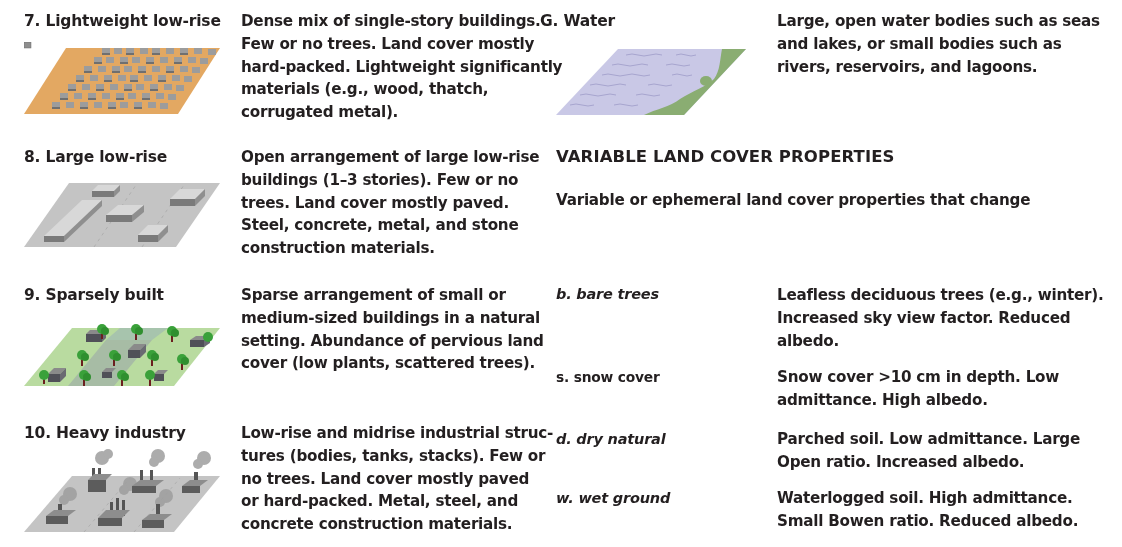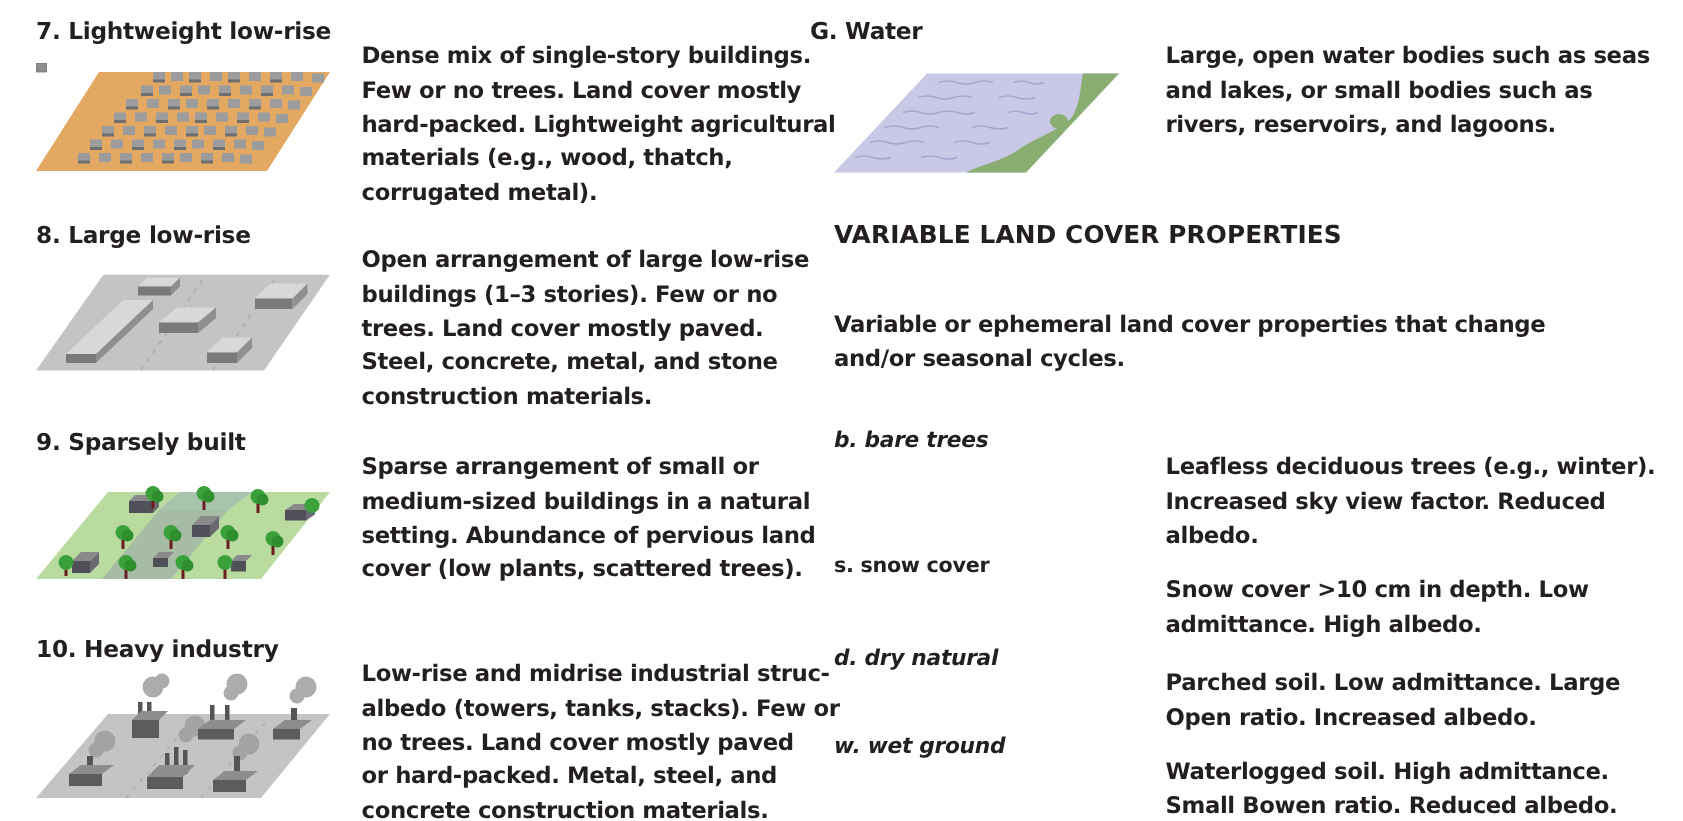--- a/index.html
+++ b/index.html
@@ -4,21 +4,21 @@
   <style>
     html, body { margin: 0; padding: 0; background: #ffffff; }
     body {
       width: 1122px; height: 547px; position: relative; overflow: hidden;
       font-family: "DejaVu Sans", "Liberation Sans", sans-serif;
       color: #231f20;
       font-size: 15px;
     }
     .abs { position: absolute; font-weight: bold; }
     .title { font-size: 15.5px; letter-spacing: -0.2px; white-space: nowrap; }
-    .desc { font-size: 15.2px; line-height: 22.8px; letter-spacing: -0.25px; margin-top: 16px; }
+    .desc { font-size: 15.2px; line-height: 22.8px; letter-spacing: -0.25px; }
     .desc span { display: block; white-space: nowrap; }
     .italic { font-style: italic; font-size: 14.5px; letter-spacing: -0.2px; white-space: nowrap; }
     .heading { font-weight: bold; font-size: 16.5px; letter-spacing: 0.1px; white-space: nowrap; }
     svg { display: block; }
   </style>
 </head>
 <body>
 
 <div class="abs title" style="left:24px; top:12px;">7. Lightweight low-rise</div>
 <div class="abs" style="left:24px; top:42px;">
@@ -126,21 +126,21 @@
           <rect x="56" y="65" width="8" height="2"></rect>
           <rect x="84" y="65" width="8" height="2"></rect>
           <rect x="110" y="65" width="8" height="2"></rect>
       </g>
     </g>
   </svg>
 </div>
 <div class="abs desc" style="left:241px; top:10px;">
   <span>Dense mix of single-story buildings.</span>
   <span>Few or no trees. Land cover mostly</span>
-  <span>hard-packed. Lightweight agricultural</span>
+  <span>hard-packed. Lightweight significantly</span>
   <span>materials (e.g., wood, thatch,</span>
   <span>corrugated metal).</span>
 </div>
 
 <div class="abs title" style="left:24px; top:148px;">8. Large low-rise</div>
 <div class="abs" style="left:24px; top:183px;">
   <svg width="196" height="66" viewBox="0 0 196 66">
     <polygon points="0,64 45,0 196,0 152,64" fill="#c4c4c4"></polygon>
     <g stroke="#a8a8a8" stroke-width="0.8" stroke-dasharray="3,4">
       <line x1="70" y1="64" x2="112" y2="2"></line>
@@ -314,21 +314,21 @@
       <polygon points="74,70 98,70 106,62 82,62" fill="#8d8d8d"></polygon>
         <rect x="74" y="70" width="24" height="8" fill="#5c5c5c"></rect>
       <rect x="132" y="56" width="4" height="16" fill="#555"></rect>
       <polygon points="118,72 140,72 148,66 126,66" fill="#8d8d8d"></polygon>
         <rect x="118" y="72" width="22" height="8" fill="#5c5c5c"></rect>
     </g>
   </svg>
 </div>
 <div class="abs desc" style="left:241px; top:422px;">
   <span>Low-rise and midrise industrial struc-</span>
-  <span>albedo (towers, tanks, stacks). Few or</span>
+  <span>tures (bodies, tanks, stacks). Few or</span>
   <span>no trees. Land cover mostly paved</span>
   <span>or hard-packed. Metal, steel, and</span>
   <span>concrete construction materials.</span>
 </div>
 
 <div class="abs title" style="left:540px; top:12px;">G. Water</div>
 <div class="abs" style="left:556px; top:47px;">
   <svg width="190" height="70" viewBox="0 0 190 70">
     <polygon points="0,68 62,2 190,2 128,68" fill="#c9c8e6"></polygon>
     <path d="M166,2 L190,2 L128,68 L88,68 C100,62 114,60 124,52 C136,44 150,40 158,32 C164,24 164,12 166,2 Z" fill="#8aad72"></path>
@@ -351,21 +351,20 @@
 </div>
 <div class="abs desc" style="left:777px; top:10px;">
   <span>Large, open water bodies such as seas</span>
   <span>and lakes, or small bodies such as</span>
   <span>rivers, reservoirs, and lagoons.</span>
 </div>
 
 <div class="abs heading" style="left:556px; top:147px;">VARIABLE LAND COVER PROPERTIES</div>
 <div class="abs desc" style="left:556px; top:189px;">
   <span>Variable or ephemeral land cover properties that change</span>
-  <span>and/or seasonal cycles.</span>
 </div>
 
 <div class="abs italic" style="left:556px; top:286px;">b. bare trees</div>
 <div class="abs desc" style="left:777px; top:284px;">
   <span>Leafless deciduous trees (e.g., winter).</span>
   <span>Increased sky view factor. Reduced</span>
   <span>albedo.</span>
 </div>
 
 <div class="abs italic" style="left:556px; top:369px; font-style:normal; font-size:13.8px;">s. snow cover</div>

